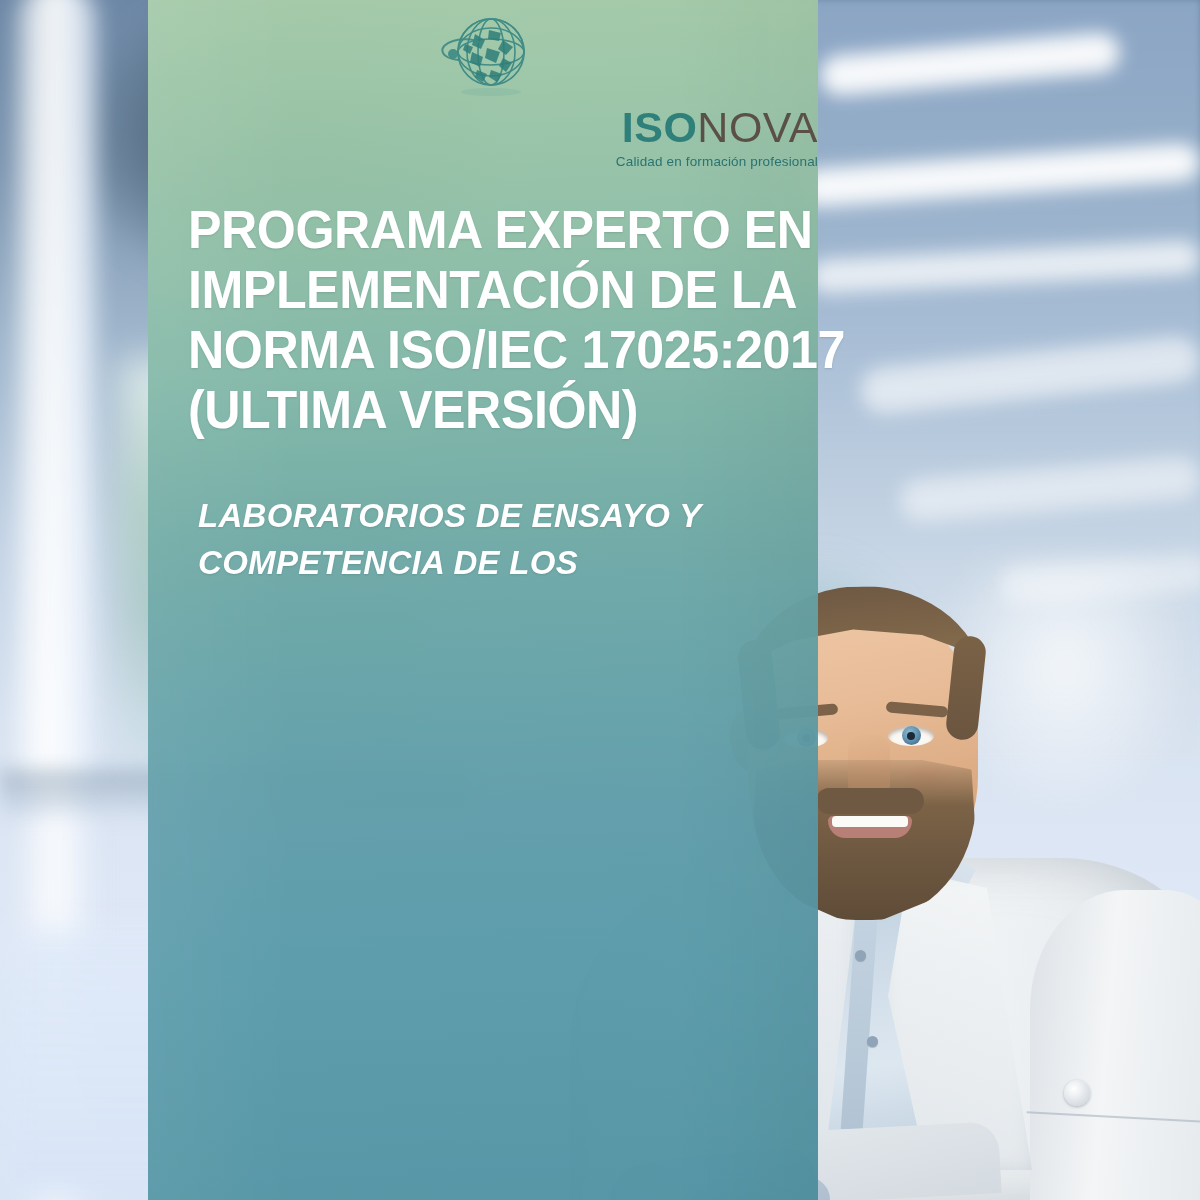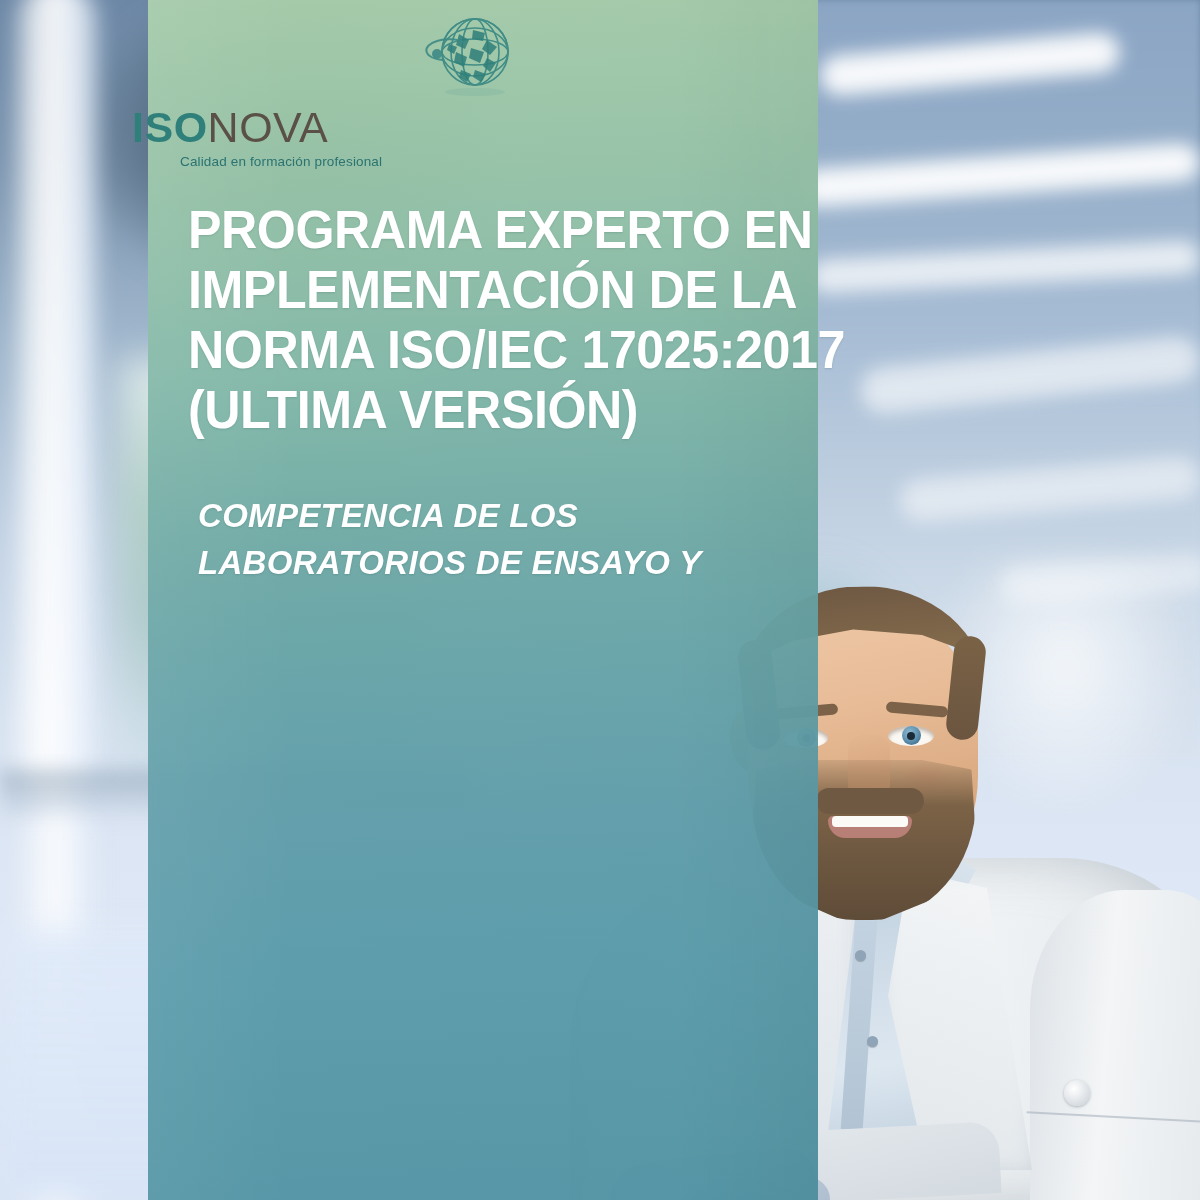--- a/index.html
+++ b/index.html
@@ -285,21 +285,21 @@
       #5193a3 100%);
     opacity:.96;
   }
   .panel-shade{
     position:absolute; left:148px; top:0; width:670px; height:1200px;
     background:linear-gradient(90deg, rgba(255,255,255,.05), rgba(255,255,255,0) 22%, rgba(255,255,255,0) 78%, rgba(0,0,0,.04));
     pointer-events:none;
   }
 
   
-  .logo{ position:absolute; left:132px; top:8px; width:670px; text-align:left; }
+  .logo{ position:absolute; left:148px; top:8px; width:670px; text-align:right; }
   .globe-wrap{ display:block; margin:0 auto; width:112px; height:96px; }
   .logo-word{
     margin-top:2px;
     font-size:43px; letter-spacing:.5px; line-height:1;
     font-weight:400;
   }
   .logo-iso{ color:#2f7f7a; font-weight:700; }
   .logo-nova{ color:#5a5048; font-weight:400; }
   .logo-tag{
     margin-top:5px; font-size:13.5px; color:#2a7371; letter-spacing:.15px;margin-left:48px;
@@ -439,17 +439,17 @@
   </div>
 
   <div class="headline">
     <span class="ln">PROGRAMA EXPERTO EN</span>
     <span class="ln">IMPLEMENTACIÓN DE LA</span>
     <span class="ln">NORMA ISO/IEC 17025:2017</span>
     <span class="ln">(ULTIMA VERSIÓN)</span>
   </div>
 
   <div class="subtitle">
+    <span class="ln">LABORATORIOS DE ENSAYO Y</span>
     <span class="ln">COMPETENCIA DE LOS</span>
-    <span class="ln">LABORATORIOS DE ENSAYO Y</span>
   </div>
 
 </div>
 
 </body></html>

